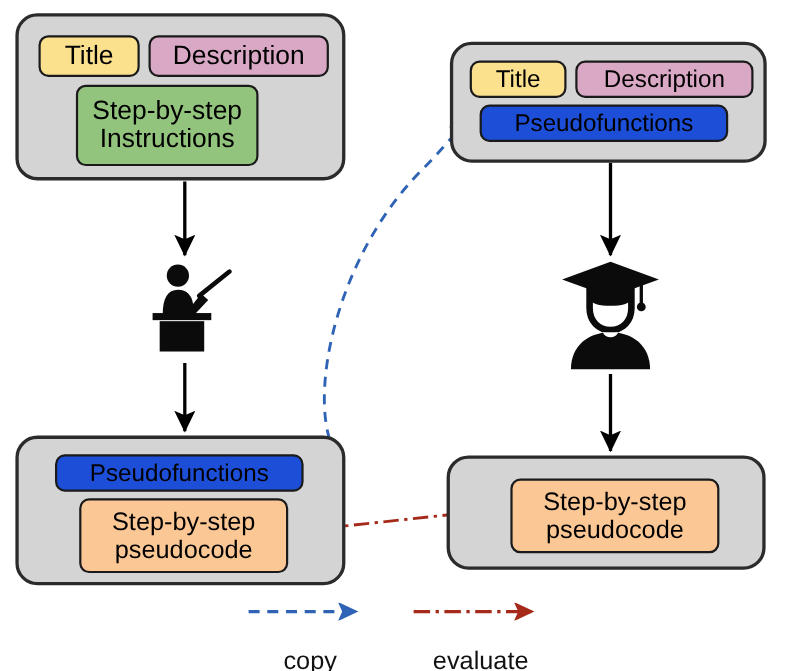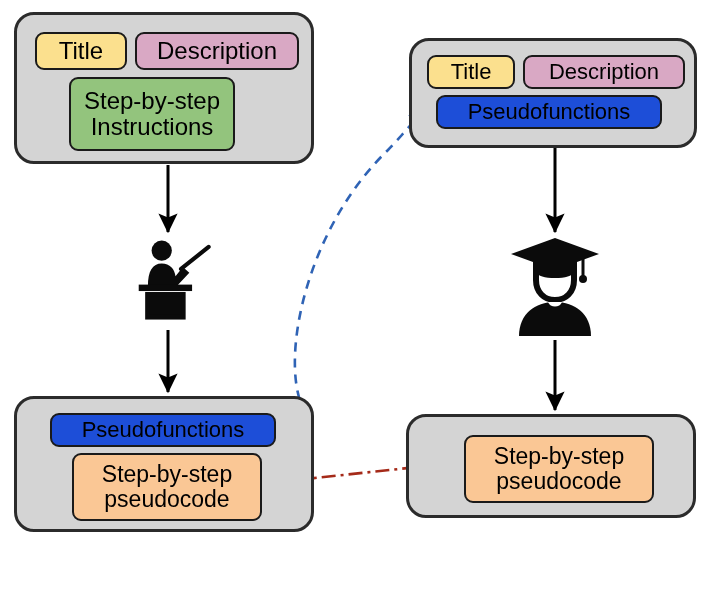--- a/index.html
+++ b/index.html
@@ -162,14 +162,41 @@
 
       <path d="M78,26 L78,44" stroke="#0b0b0b" stroke-width="3" fill="none"></path>
       <circle cx="78" cy="47" r="4" fill="#0b0b0b"></circle>
 
       <path d="M14,104 C14,82 30,70 50,70 C70,70 86,82 86,104 Z" fill="#0b0b0b"></path>
 
       <path d="M43,70 C45,76 55,76 57,70 Z" fill="#ffffff"></path>
     </svg>
   </div>
 
+  <div class="legend-row">
+
+    <div class="legend-item" style="left:218px; top:0px; width:128px;">
+      <svg width="116" height="16" viewBox="0 0 116 16">
+        <defs>
+          <marker id="lgBlue" markerWidth="8" markerHeight="8" refX="5.6" refY="2.9" orient="auto" markerUnits="strokeWidth">
+            <path d="M0,0 L6.2,2.9 L0,5.8 L1.3,2.9 z" fill="#2f63b5"></path>
+          </marker>
+        </defs>
+        <line x1="2" y1="8" x2="100" y2="8" stroke="#2f63b5" stroke-width="3" stroke-dasharray="10,7" marker-end="url(#lgBlue)"></line>
+      </svg>
+      <div class="legend-label">copy</div>
+    </div>
+
+    <div class="legend-item" style="left:362px; top:0px; width:150px;">
+      <svg width="126" height="16" viewBox="0 0 126 16">
+        <defs>
+          <marker id="lgRed" markerWidth="8" markerHeight="8" refX="5.6" refY="2.9" orient="auto" markerUnits="strokeWidth">
+            <path d="M0,0 L6.2,2.9 L0,5.8 L1.3,2.9 z" fill="#a52a19"></path>
+          </marker>
+        </defs>
+        <line x1="2" y1="8" x2="110" y2="8" stroke="#a52a19" stroke-width="3" stroke-dasharray="15,5,3,5" marker-end="url(#lgRed)"></line>
+      </svg>
+      <div class="legend-label">evaluate</div>
+    </div>
+
+  </div>
 
 </div>
 
 </body></html>

